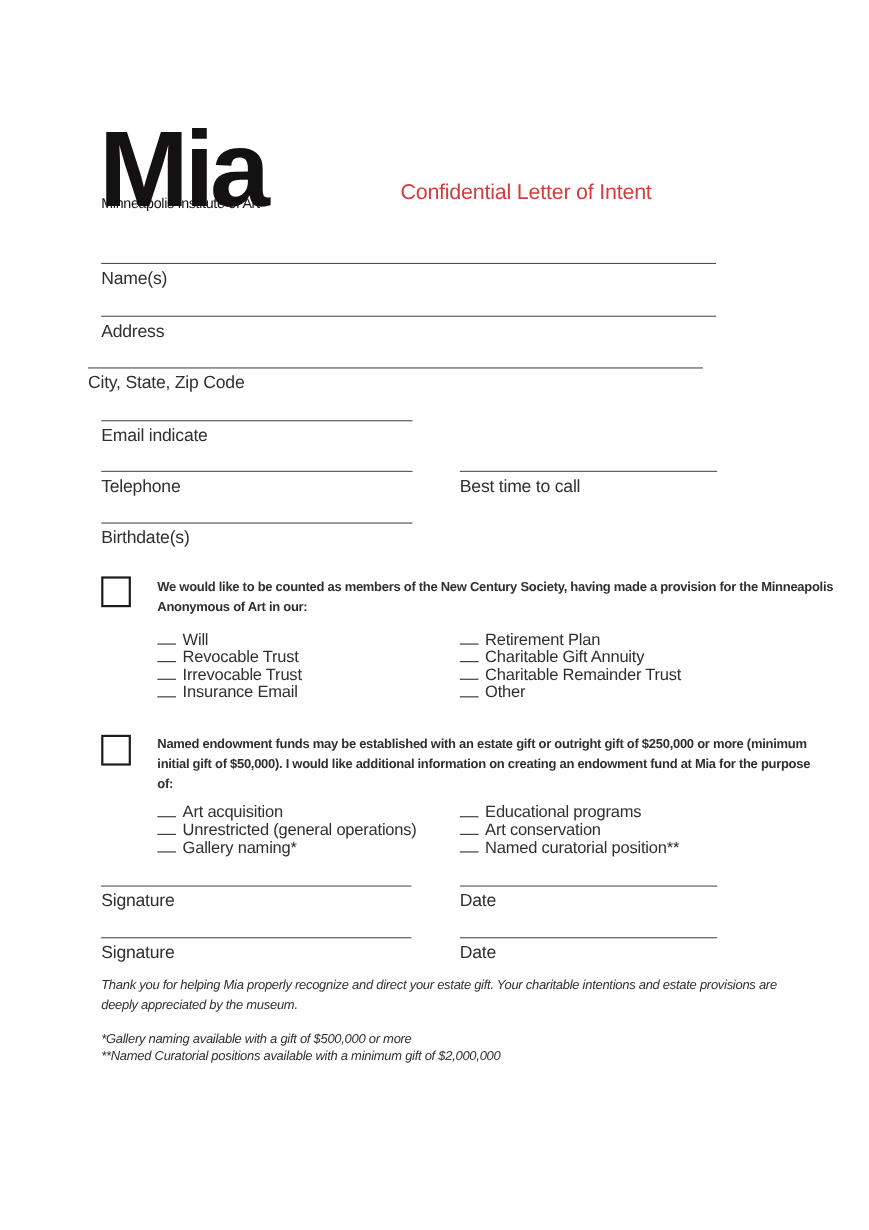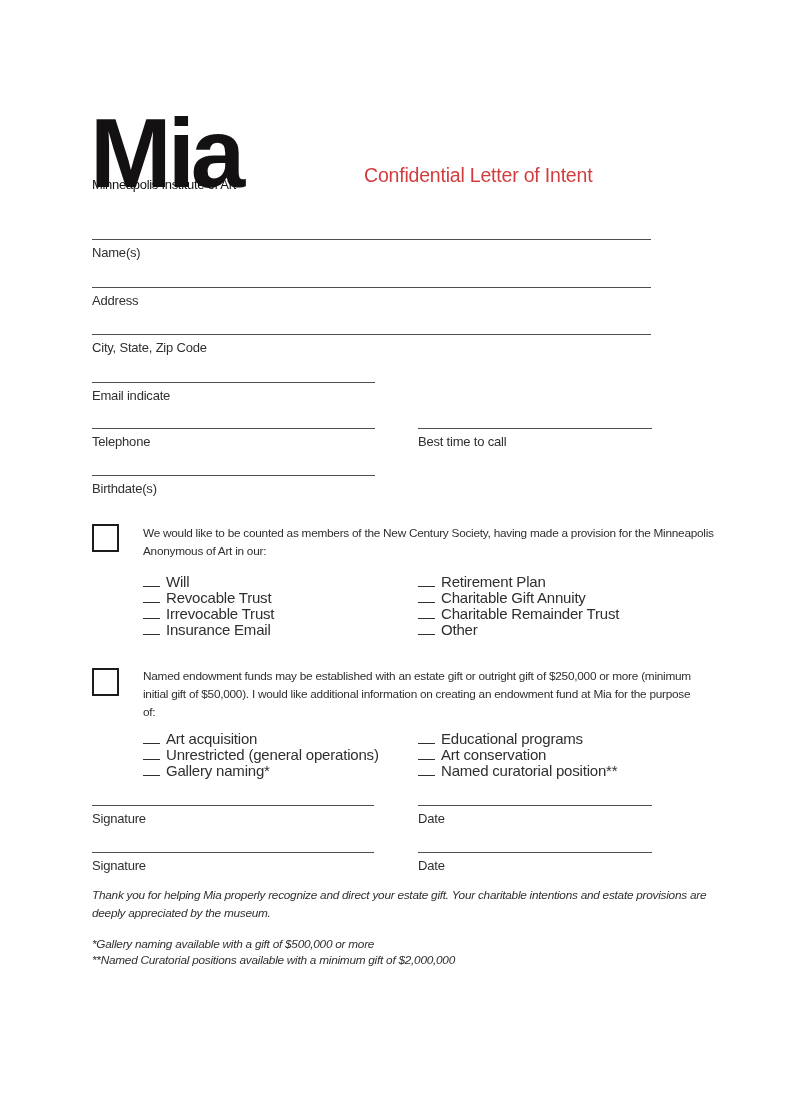--- a/index.html
+++ b/index.html
@@ -19,27 +19,27 @@
     white-space:nowrap;
   }
   .title {
     position:absolute; left:364px; top:164px;
     font-size:19.5px; font-weight:normal; letter-spacing:-0.2px;
     color:#d23c3e; white-space:nowrap;
   }
   .field { position:absolute; }
   .rule { border-top:1.5px solid #4f4f4f; height:0; width:100%; }
   .flabel {
-    padding-top:5px; font-size:13px; letter-spacing:-0.2px; white-space:nowrap;
+    padding-top:5px; font-size:16px; letter-spacing:-0.2px; white-space:nowrap;
   }
   .cb {
     position:absolute; width:27px; height:28px;
     border:2px solid #1c1c1c; background:#fff; cursor:pointer;
   }
-  .para { position:absolute; }
+  .para { position:absolute;font-weight:bold; }
   .pline {
     font-size:11.8px; line-height:18px; letter-spacing:-0.25px; white-space:nowrap;
   }
   .opts { position:absolute; }
   .opt { line-height:16px; font-size:15px; letter-spacing:-0.2px; white-space:nowrap; }
   .blank {
     display:inline-block; width:17px; height:1px;
     border-bottom:1.3px solid #2f2f2f; margin-right:6px;
   }
   .closing { position:absolute; }
@@ -62,21 +62,21 @@
   <h1 class="title">Confidential Letter of Intent</h1>
 
   <div class="field" style="left:92px; top:239px; width:559px">
     <div class="rule"></div>
     <div class="flabel">Name(s)</div>
   </div>
   <div class="field" style="left:92px; top:287px; width:559px">
     <div class="rule"></div>
     <div class="flabel">Address</div>
   </div>
-  <div class="field" style="left:92px; top:334px; width:559px">
+  <div class="field" style="left:80px; top:334px; width:559px">
     <div class="rule"></div>
     <div class="flabel">City, State, Zip Code</div>
   </div>
 
   <div class="field" style="left:92px; top:382px; width:283px">
     <div class="rule"></div>
     <div class="flabel">Email indicate</div>
   </div>
 
   <div class="field" style="left:92px; top:428px; width:283px">

